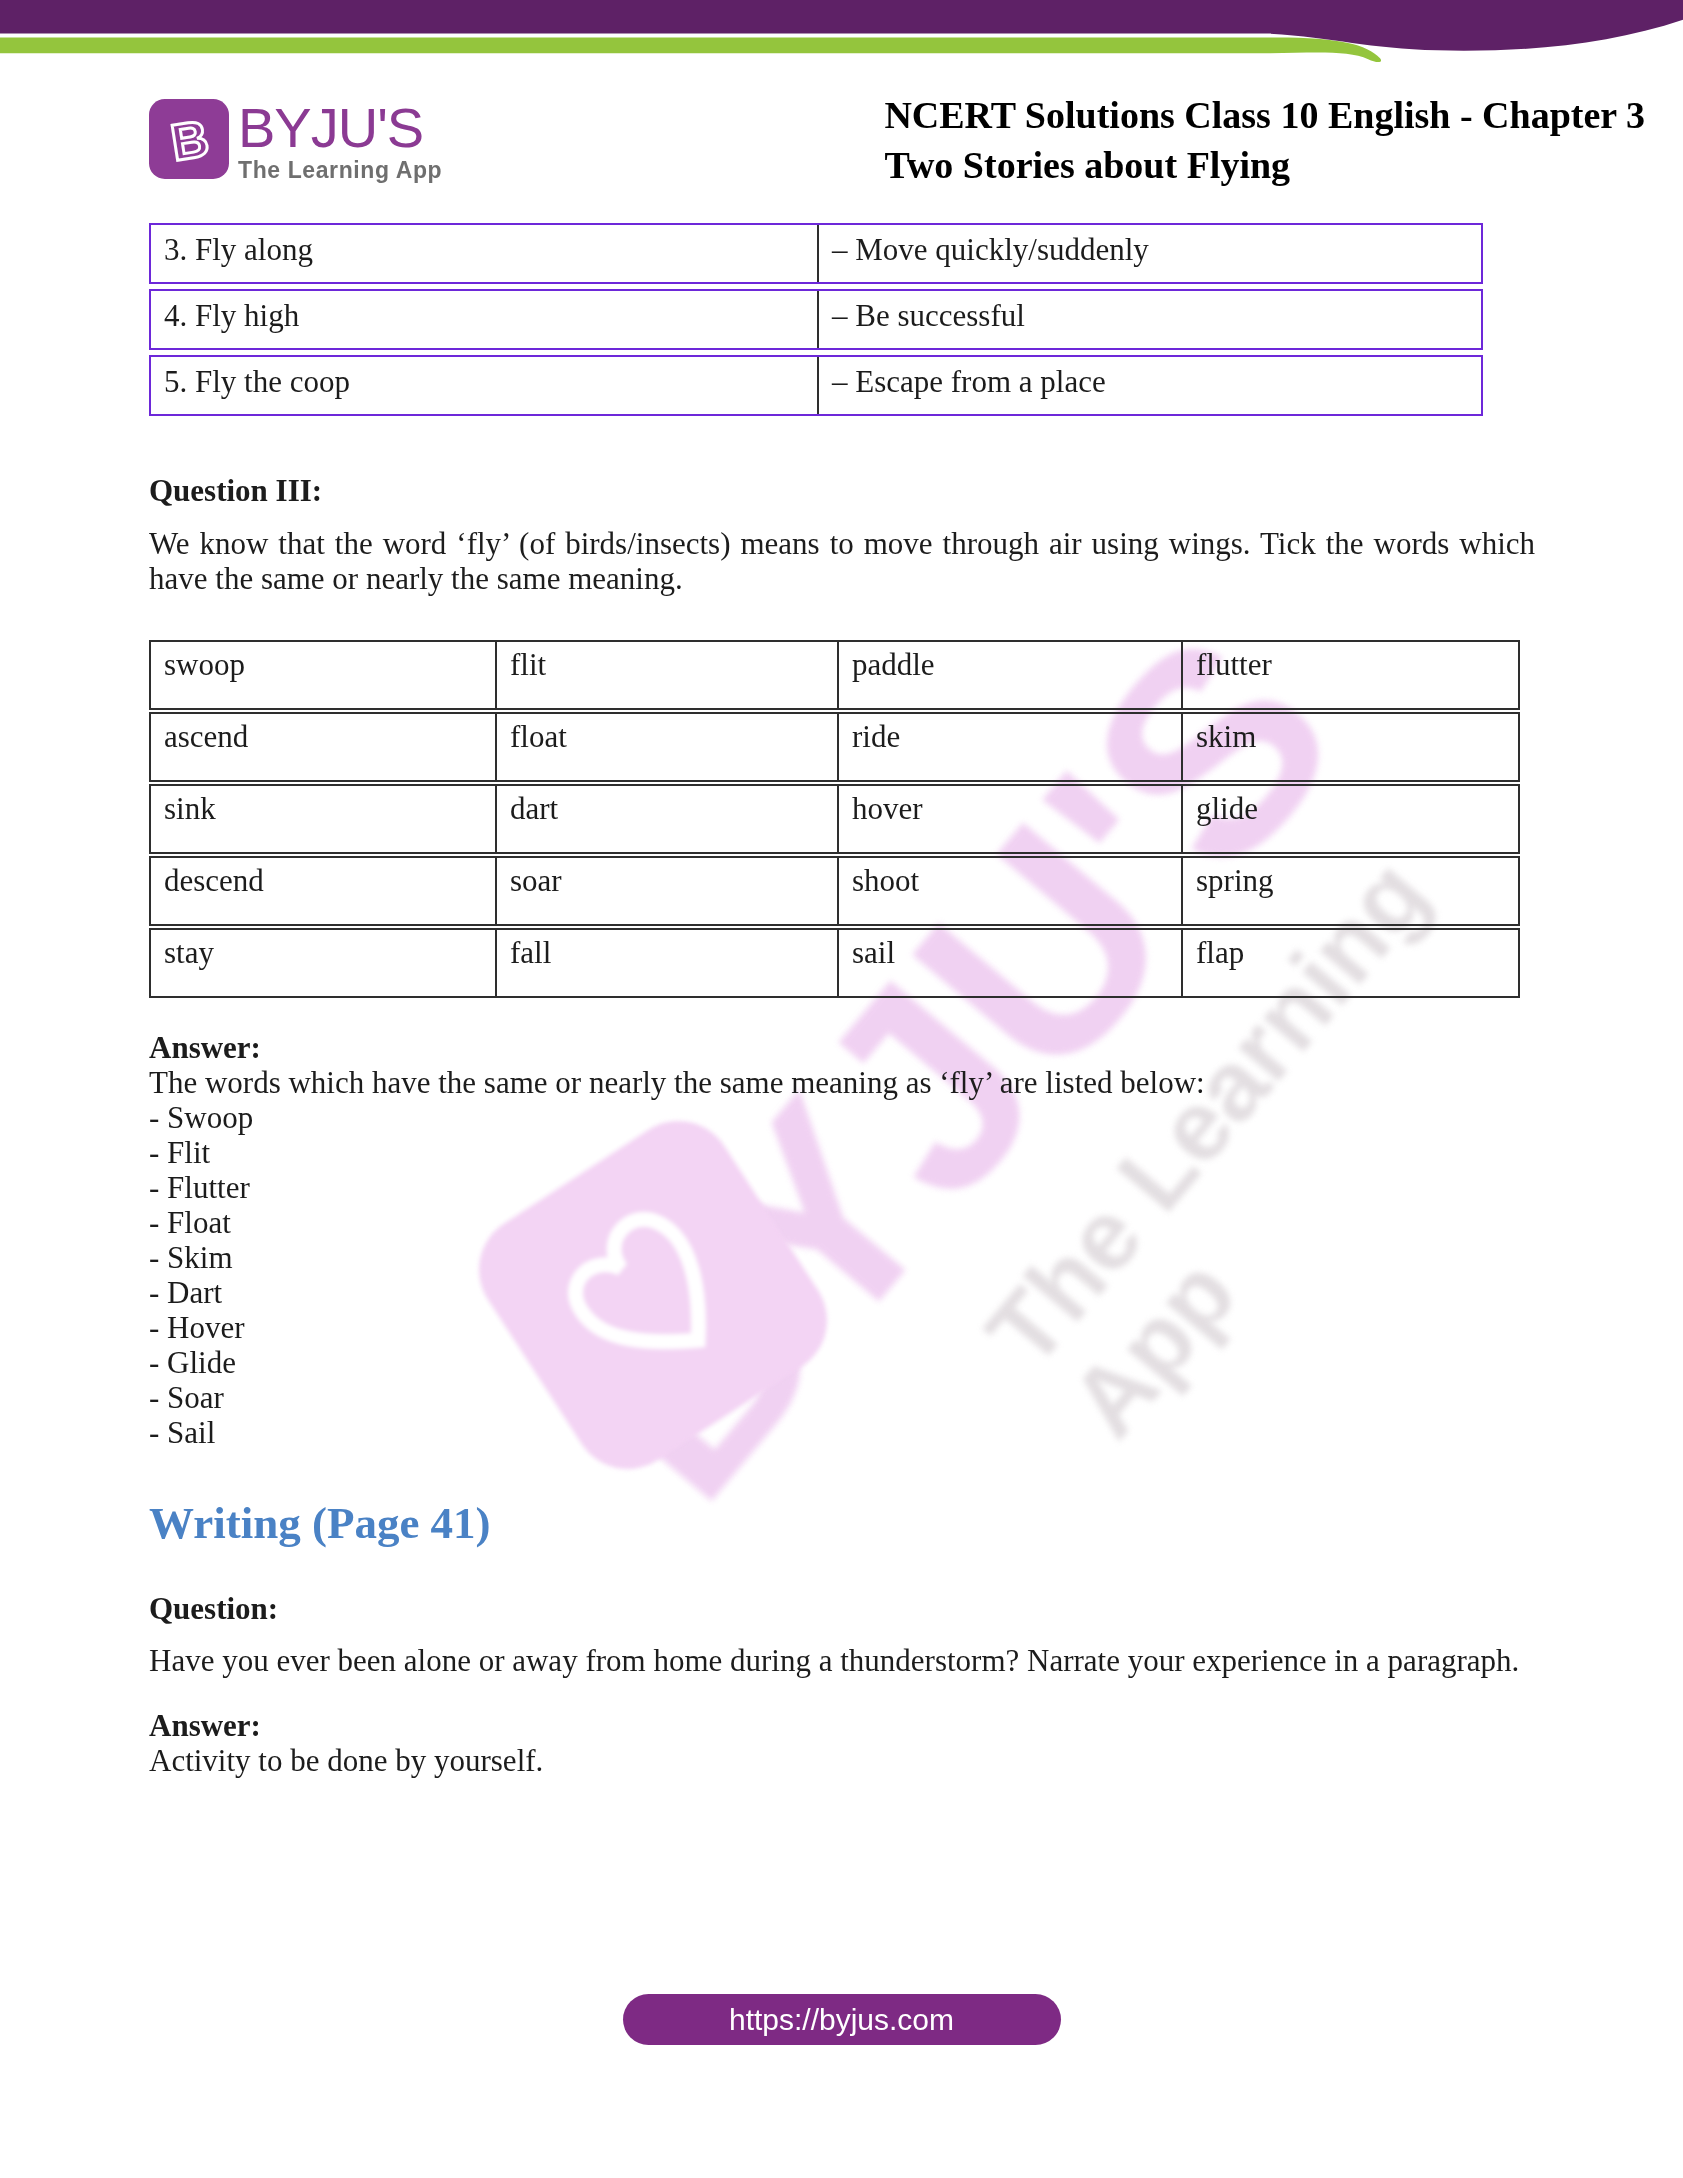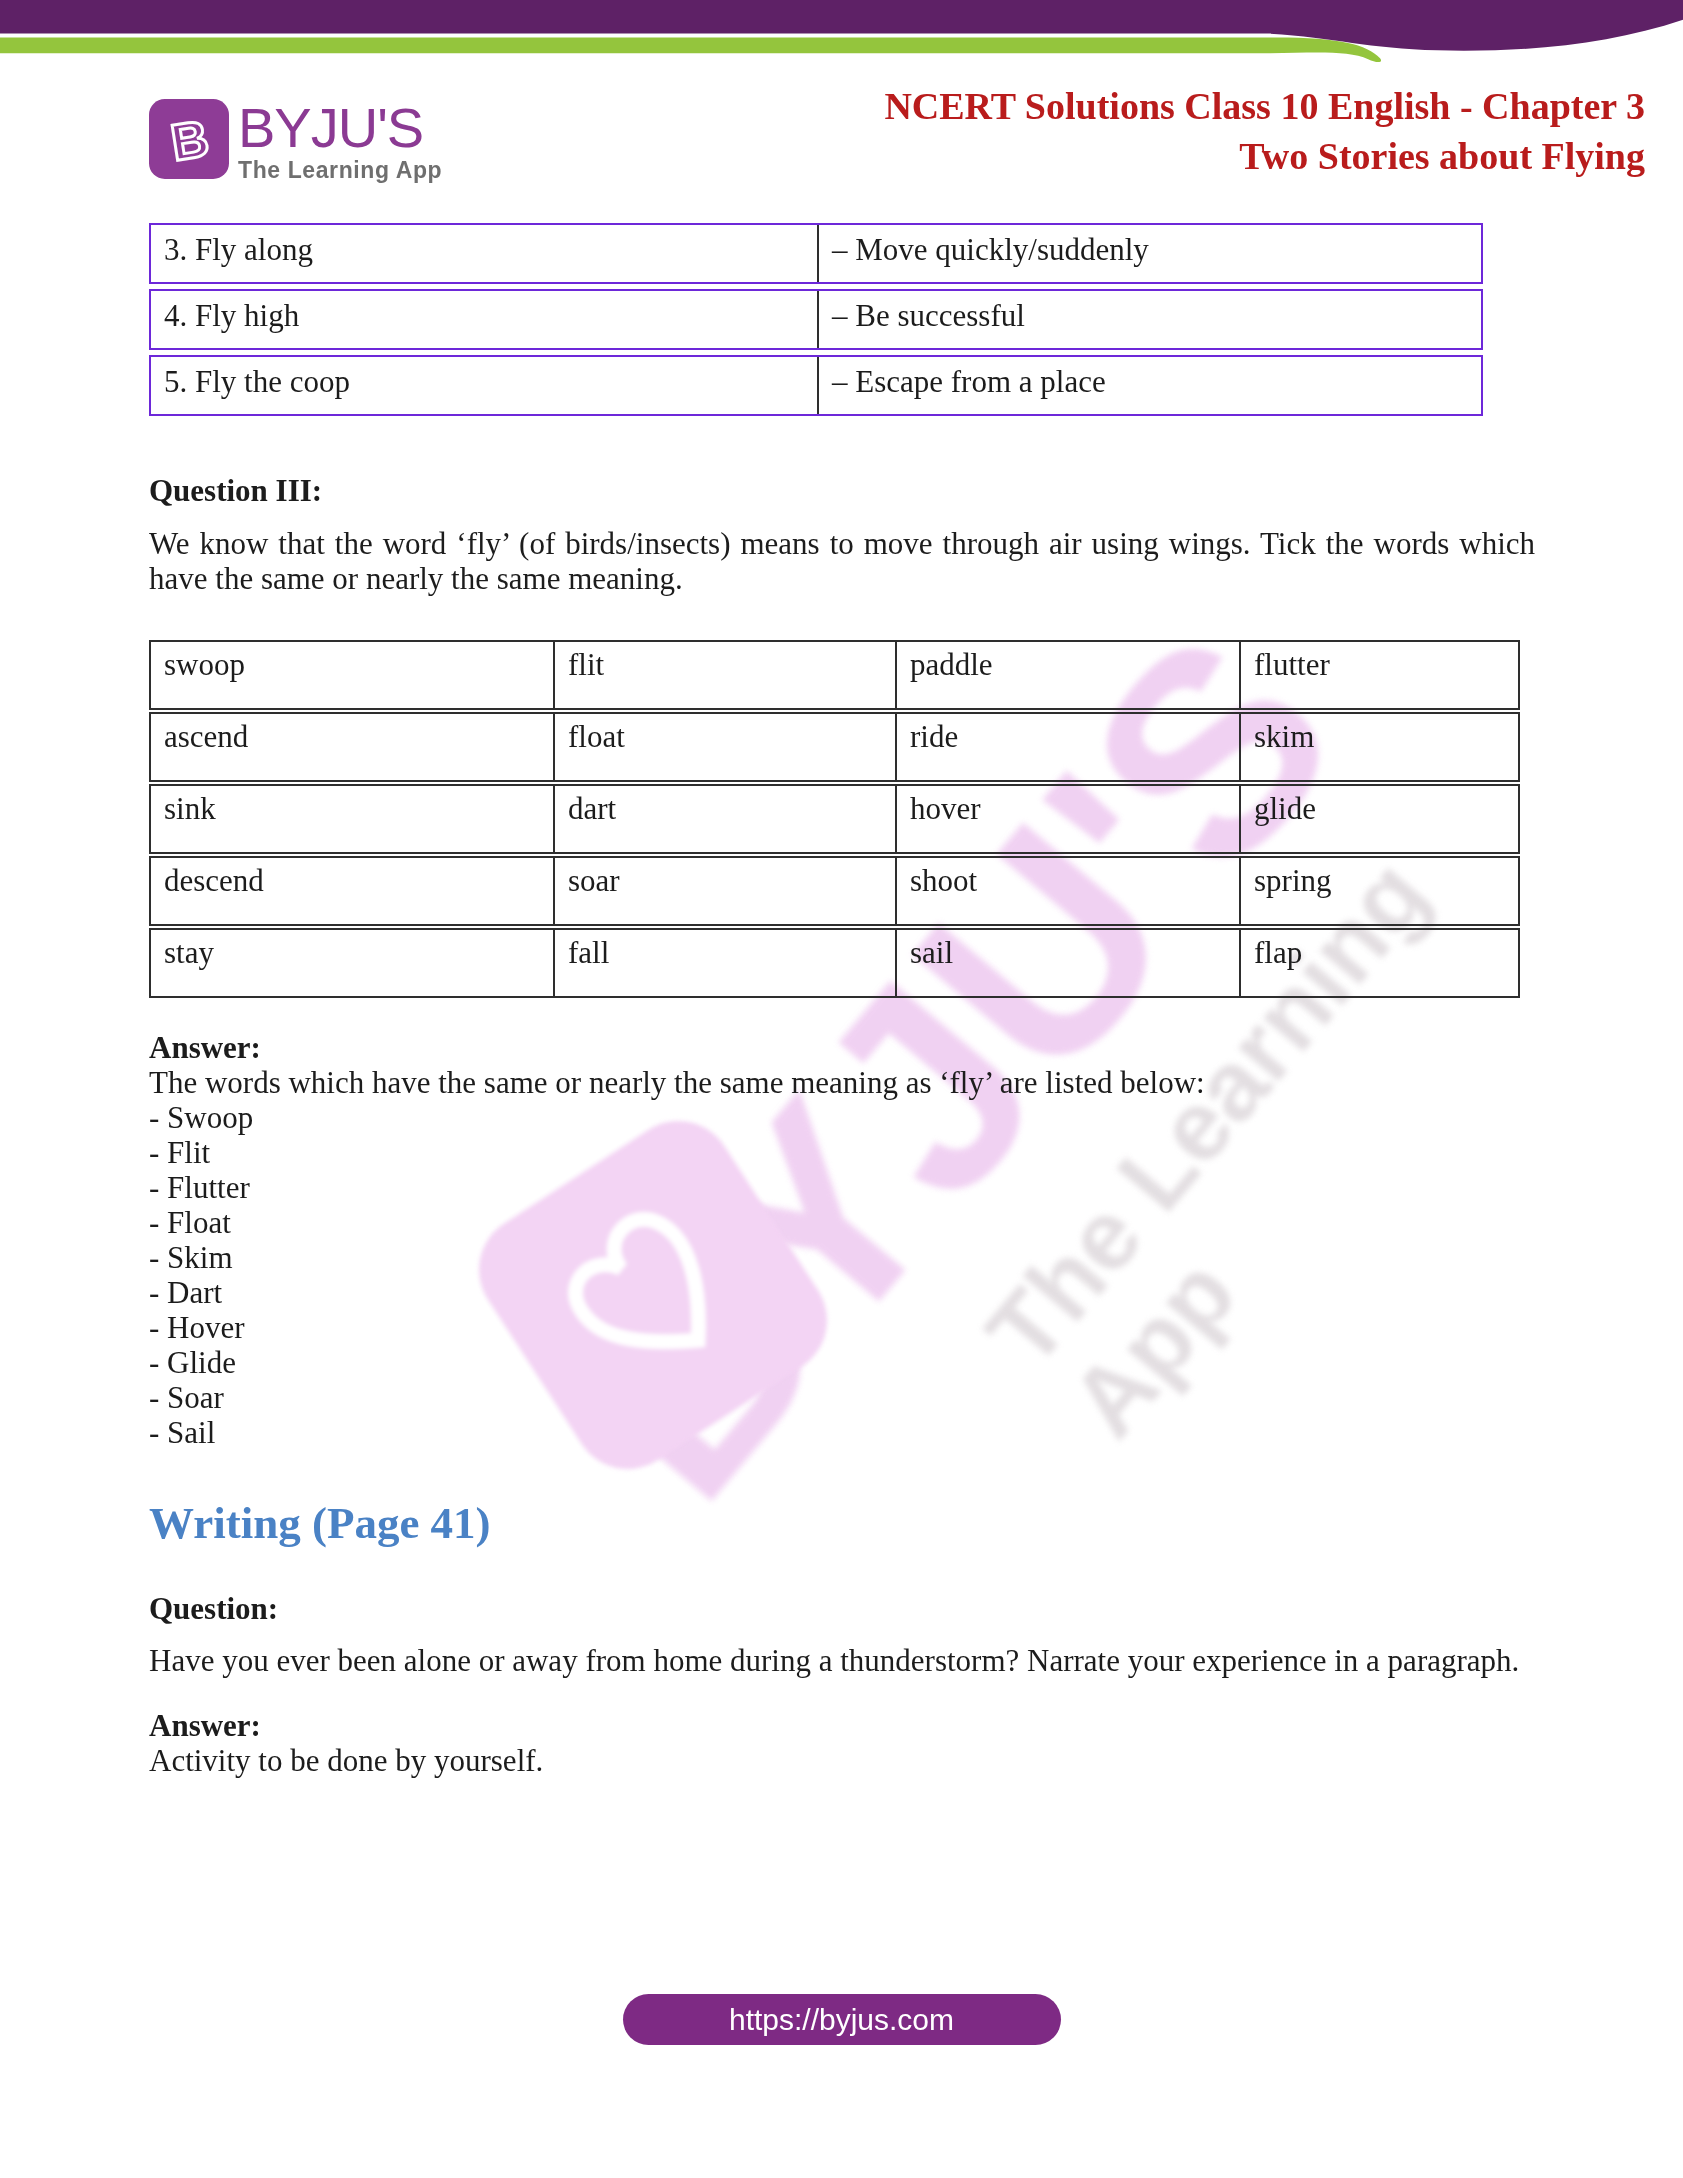--- a/index.html
+++ b/index.html
@@ -10,22 +10,22 @@
   .ribbons{position:absolute;left:0;top:0;width:1683px;height:79px;z-index:2;}
 
   
   .brand{position:absolute;left:149px;top:99px;display:flex;align-items:flex-start;z-index:3;}
   .brand-badge{width:80px;height:80px;flex:0 0 auto;}
   .brand-text{margin-left:9px;font-family:"Liberation Sans",sans-serif;}
   .brand-word{font-size:56px;font-weight:normal;color:#8b3a93;line-height:57px;letter-spacing:-1px;}
   .brand-tag{font-size:23px;color:#6f6f6f;letter-spacing:0.6px;margin-top:1px;font-weight:bold;}
 
   
-  .doc-title{position:absolute;right:38px;top:81px;text-align:right;z-index:3;
-             font-size:38px;font-weight:bold;line-height:50px;color:#b91c1c;}
+  .doc-title{position:absolute;right:38px;top:90px;z-index:3;
+             font-size:38px;font-weight:bold;line-height:50px;color:#000000;}
 
   
   .wm{position:absolute;z-index:1;pointer-events:none;}
   .wm-text{left:733px;top:1257px;height:287px;line-height:287px;
            font-family:"Liberation Sans",sans-serif;font-weight:bold;font-size:287px;
            letter-spacing:-3px;color:#eec9f0;transform:rotate(-50deg);
            transform-origin:left bottom;filter:blur(3px);opacity:.85;}
   .wm-tag{left:1049px;top:1277px;height:109px;line-height:109px;
           font-family:"Liberation Sans",sans-serif;font-weight:bold;font-size:99px;
           color:#dcd6da;transform:rotate(-50deg);transform-origin:left bottom;
@@ -49,21 +49,21 @@
   .t1-row .meaning{flex:1;}
 
   .sec-q3-heading{margin-top:57px;font-size:31px;line-height:36px;}
   .sec-q3-text{width:1386px;}
 
   
   .t2{margin-top:44px;width:1371px;}
   .t2-row{display:flex;border:2px solid #2e2e2e;height:70px;box-sizing:border-box;
           margin-bottom:2px;}
   .t2-row .cell{box-sizing:border-box;padding:6px 13px 0 13px;font-size:31px;line-height:34px;}
-  .t2-row .c1{width:404px;border-right:2px solid #2e2e2e;}
+  .t2-row .c1{width:346px;border-right:2px solid #2e2e2e;}
   .t2-row .c2{width:342px;border-right:2px solid #2e2e2e;}
   .t2-row .c3{width:344px;border-right:2px solid #2e2e2e;}
   .t2-row .c4{flex:1;}
 
   .sec-ans-heading{margin-top:32px;font-size:31px;line-height:35px;}
   .ans-list div{font-size:31px;line-height:35px;}
 
   .writing-heading{margin-top:46px;font-size:45px;line-height:55px;font-weight:bold;color:#4a82c5;}
   .q-label{margin-top:40px;font-size:31px;line-height:35px;}
   .note-line{margin-top:33px;}

